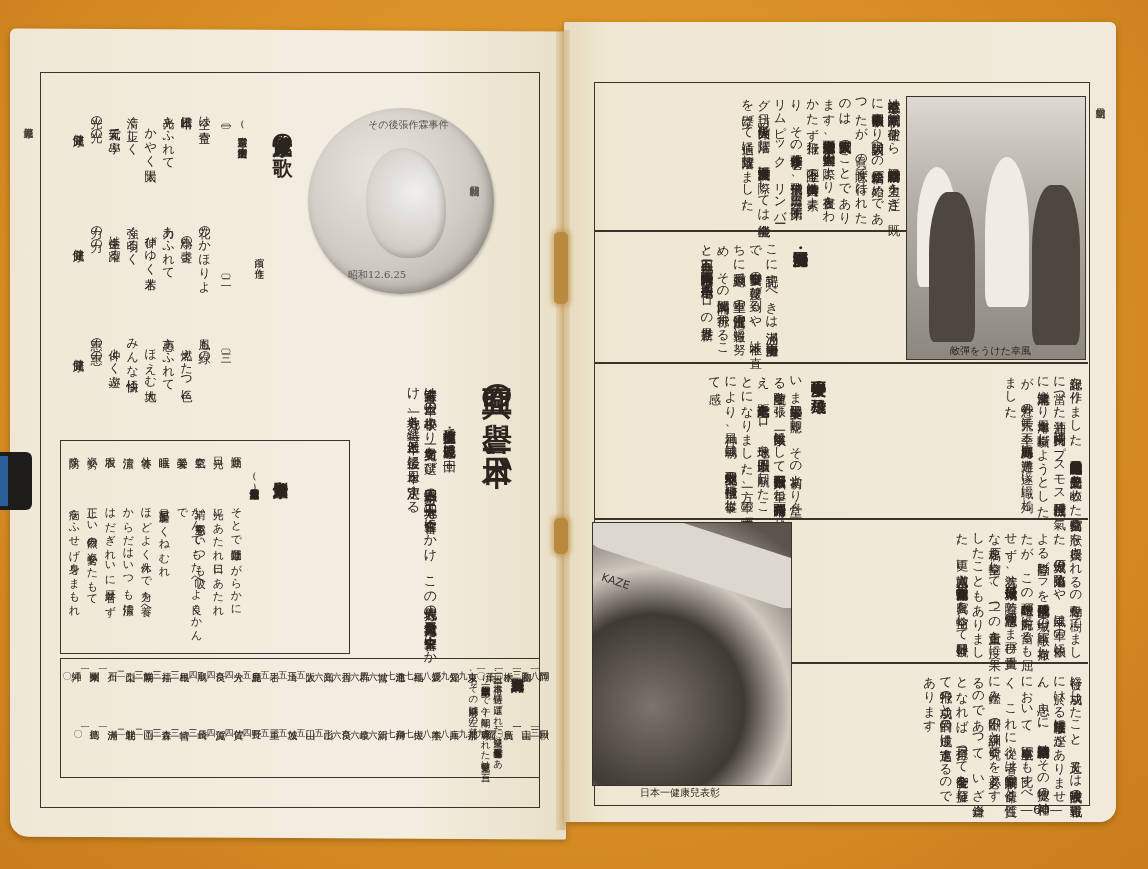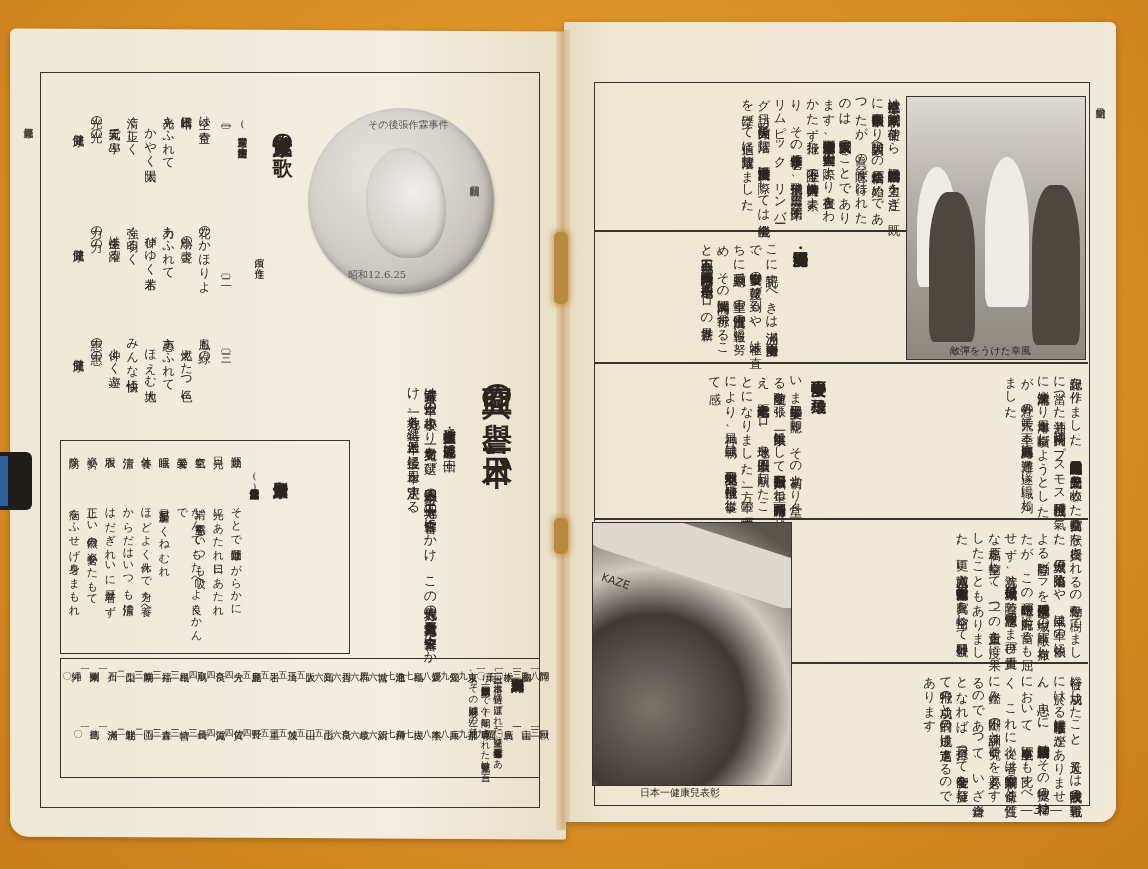--- a/index.html
+++ b/index.html
@@ -432,13 +432,13 @@
 
 <div class="photo photo-crowd">
   <div style="position:absolute;left:-10px;top:6px;width:230px;height:50px;background:#ddd8cf;transform:rotate(18deg);border-radius:20px;"></div>
   <div style="position:absolute;left:8px;top:52px;font-size:11px;color:#3a332c;font-family:'DejaVu Sans',sans-serif;transform:rotate(18deg);">KAZE</div>
 </div>
 <div class="caption" style="left:640px;top:786px;">日本一健康兒表彰</div>
 
 <div class="text-col v" style="left:800px;top:524px;width:284px;height:134px;">狀を授與されるの偉勳を樹てました。太原城の陷落迫るや、幸風は軍の依賴による勸降ビラを決死的低空飛行で城中の敵軍に撒布したが、この時敵砲彈が方向舵に當るも屈せず、沈着、太原城外飛行場に着陸、應急修理のまゝ再び貴重な原稿を空輸して、二つの重責を一度に果したこともありました。更に南京入城、徐州南北兩司令官會見の寫眞を空輸して即日號外</div>
 <div class="text-col v" style="left:800px;top:668px;width:284px;height:130px;">發行に成功したこと、又近くは武漢攻略の報道戰に於ける活躍等枚擧に遑がありません。思ふに、新聞通信聯絡飛行はその敏捷の精神において、軍事航空にも比すべく、これに從ふ者は新聞事業の使命と性質に鑑み、不斷の訓練と研究とを必要とするのであつて、いざ鎌倉となれば、全員打つて全智全能を發揮して飛行の成功と目的の達成に邁進するのであります。</div>
 
-<div class="page-number">—32—</div>
+<div class="page-number">—60—</div>
 
 </body></html>

